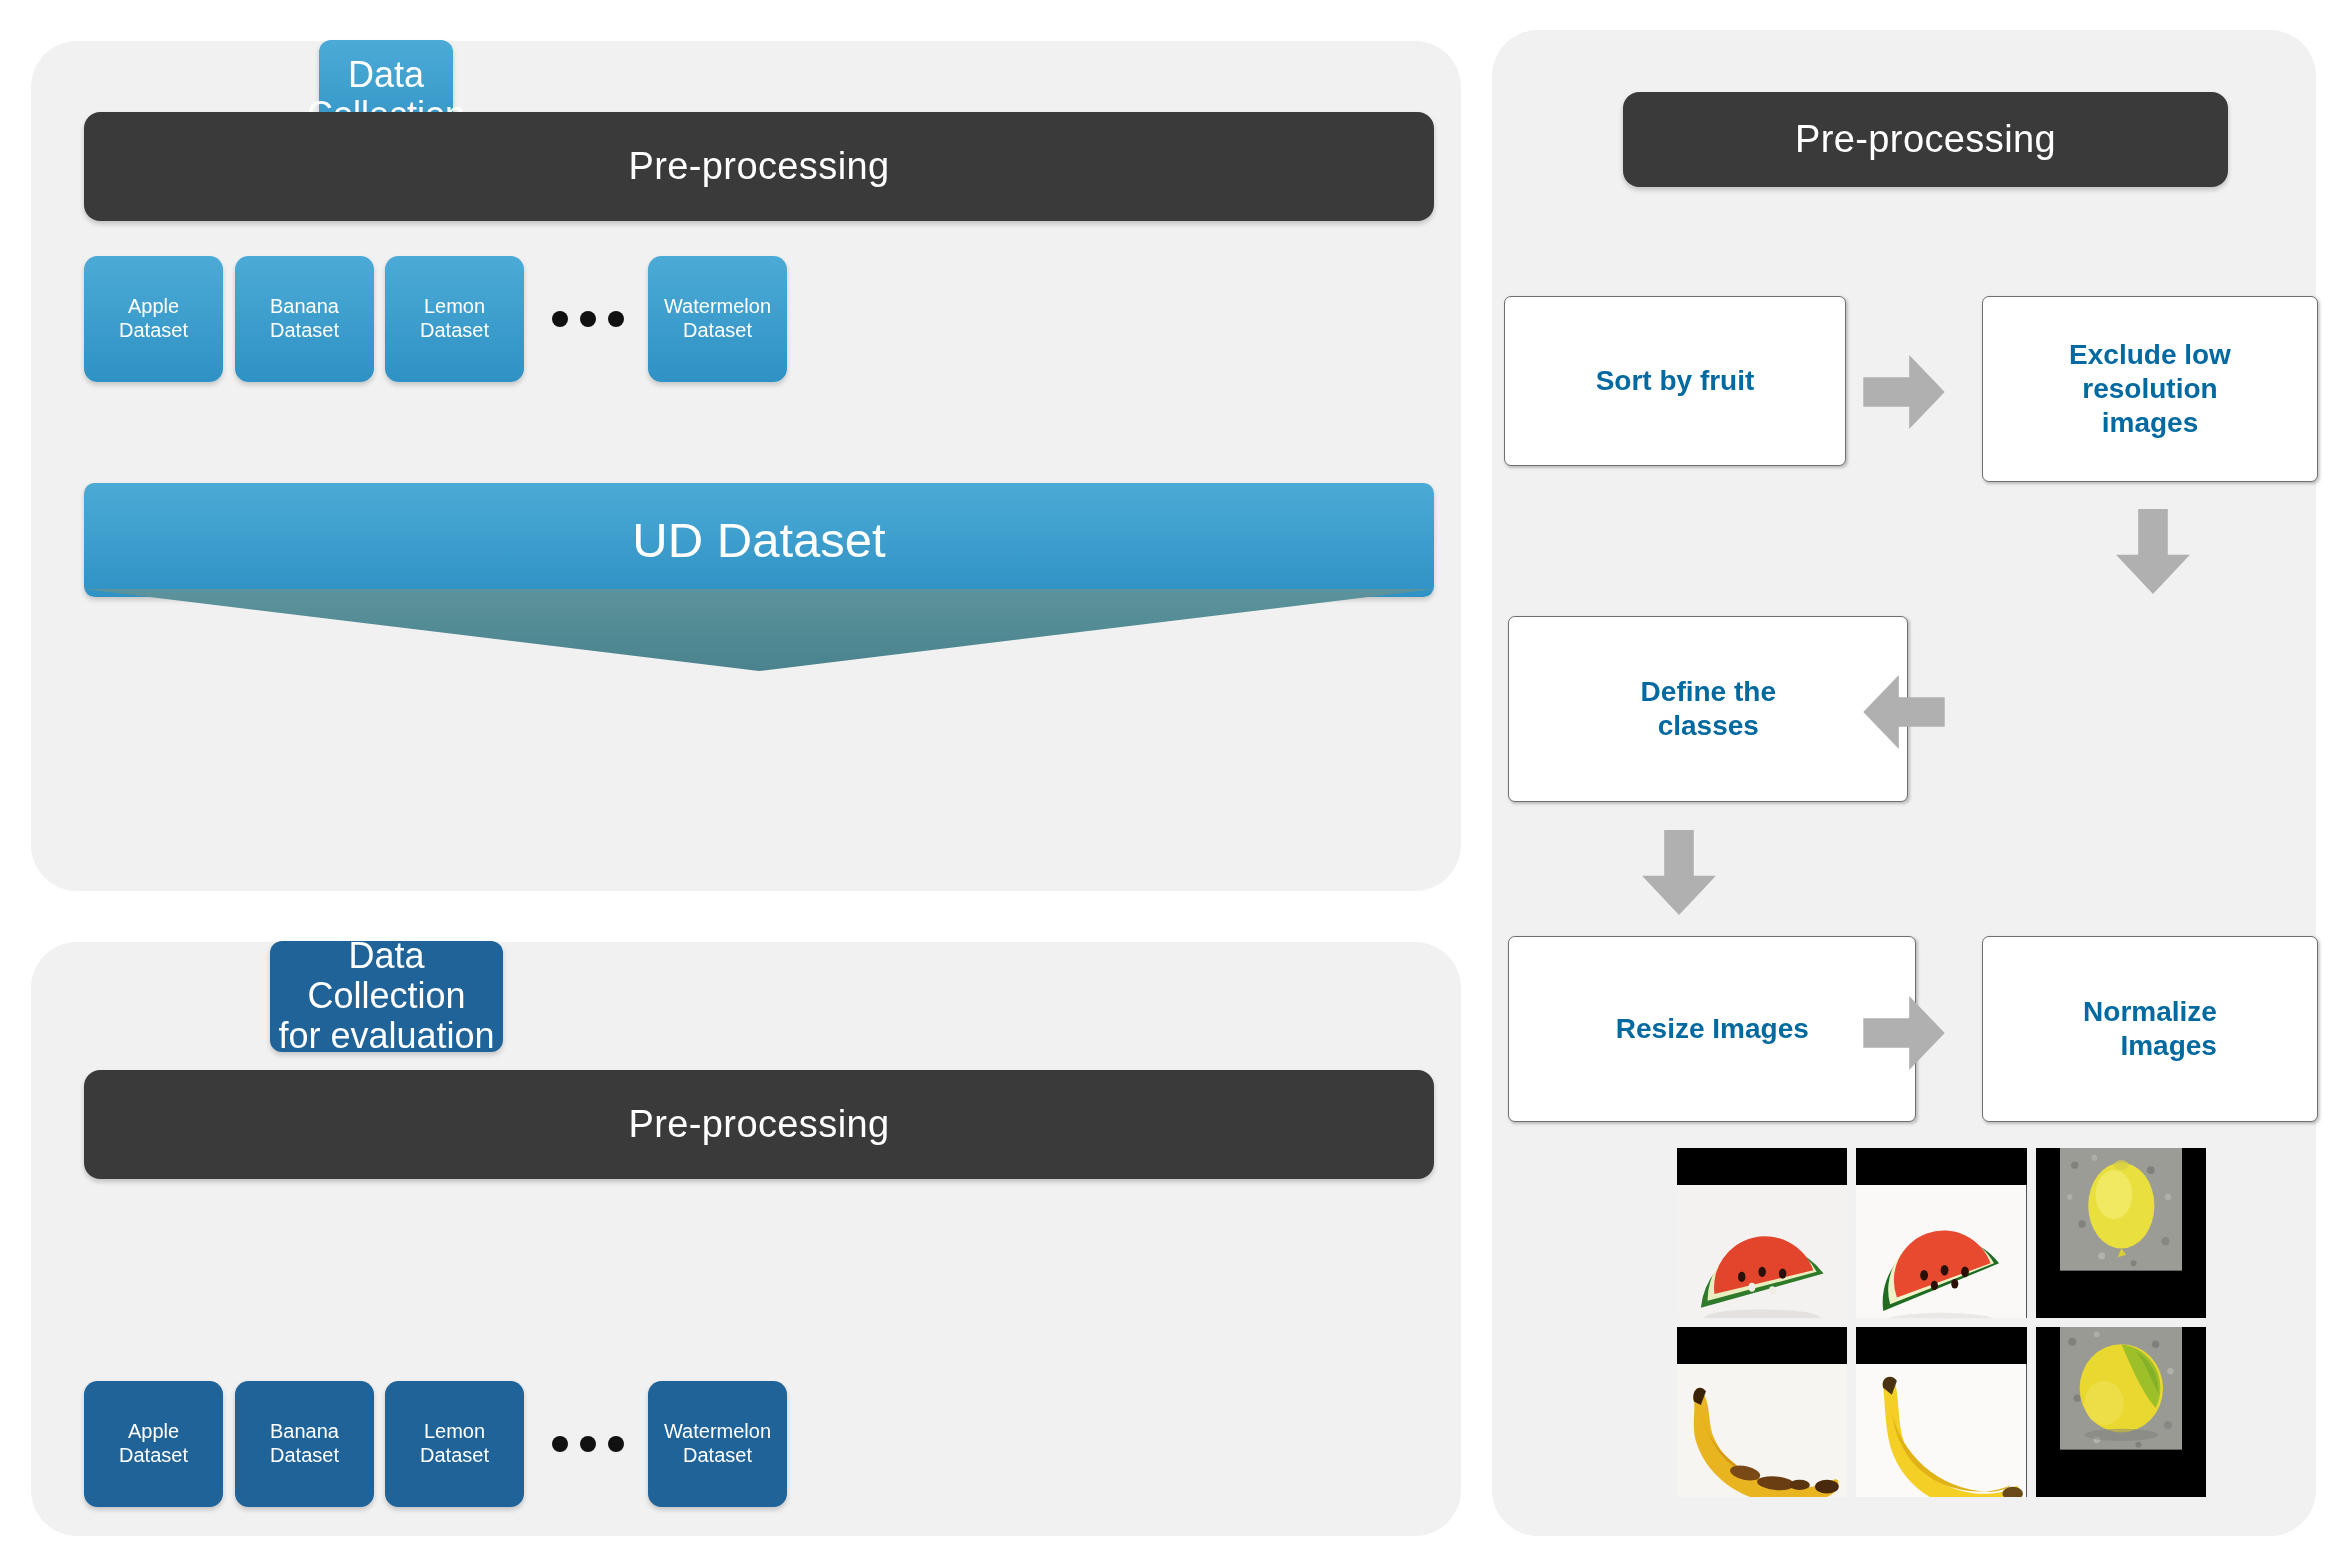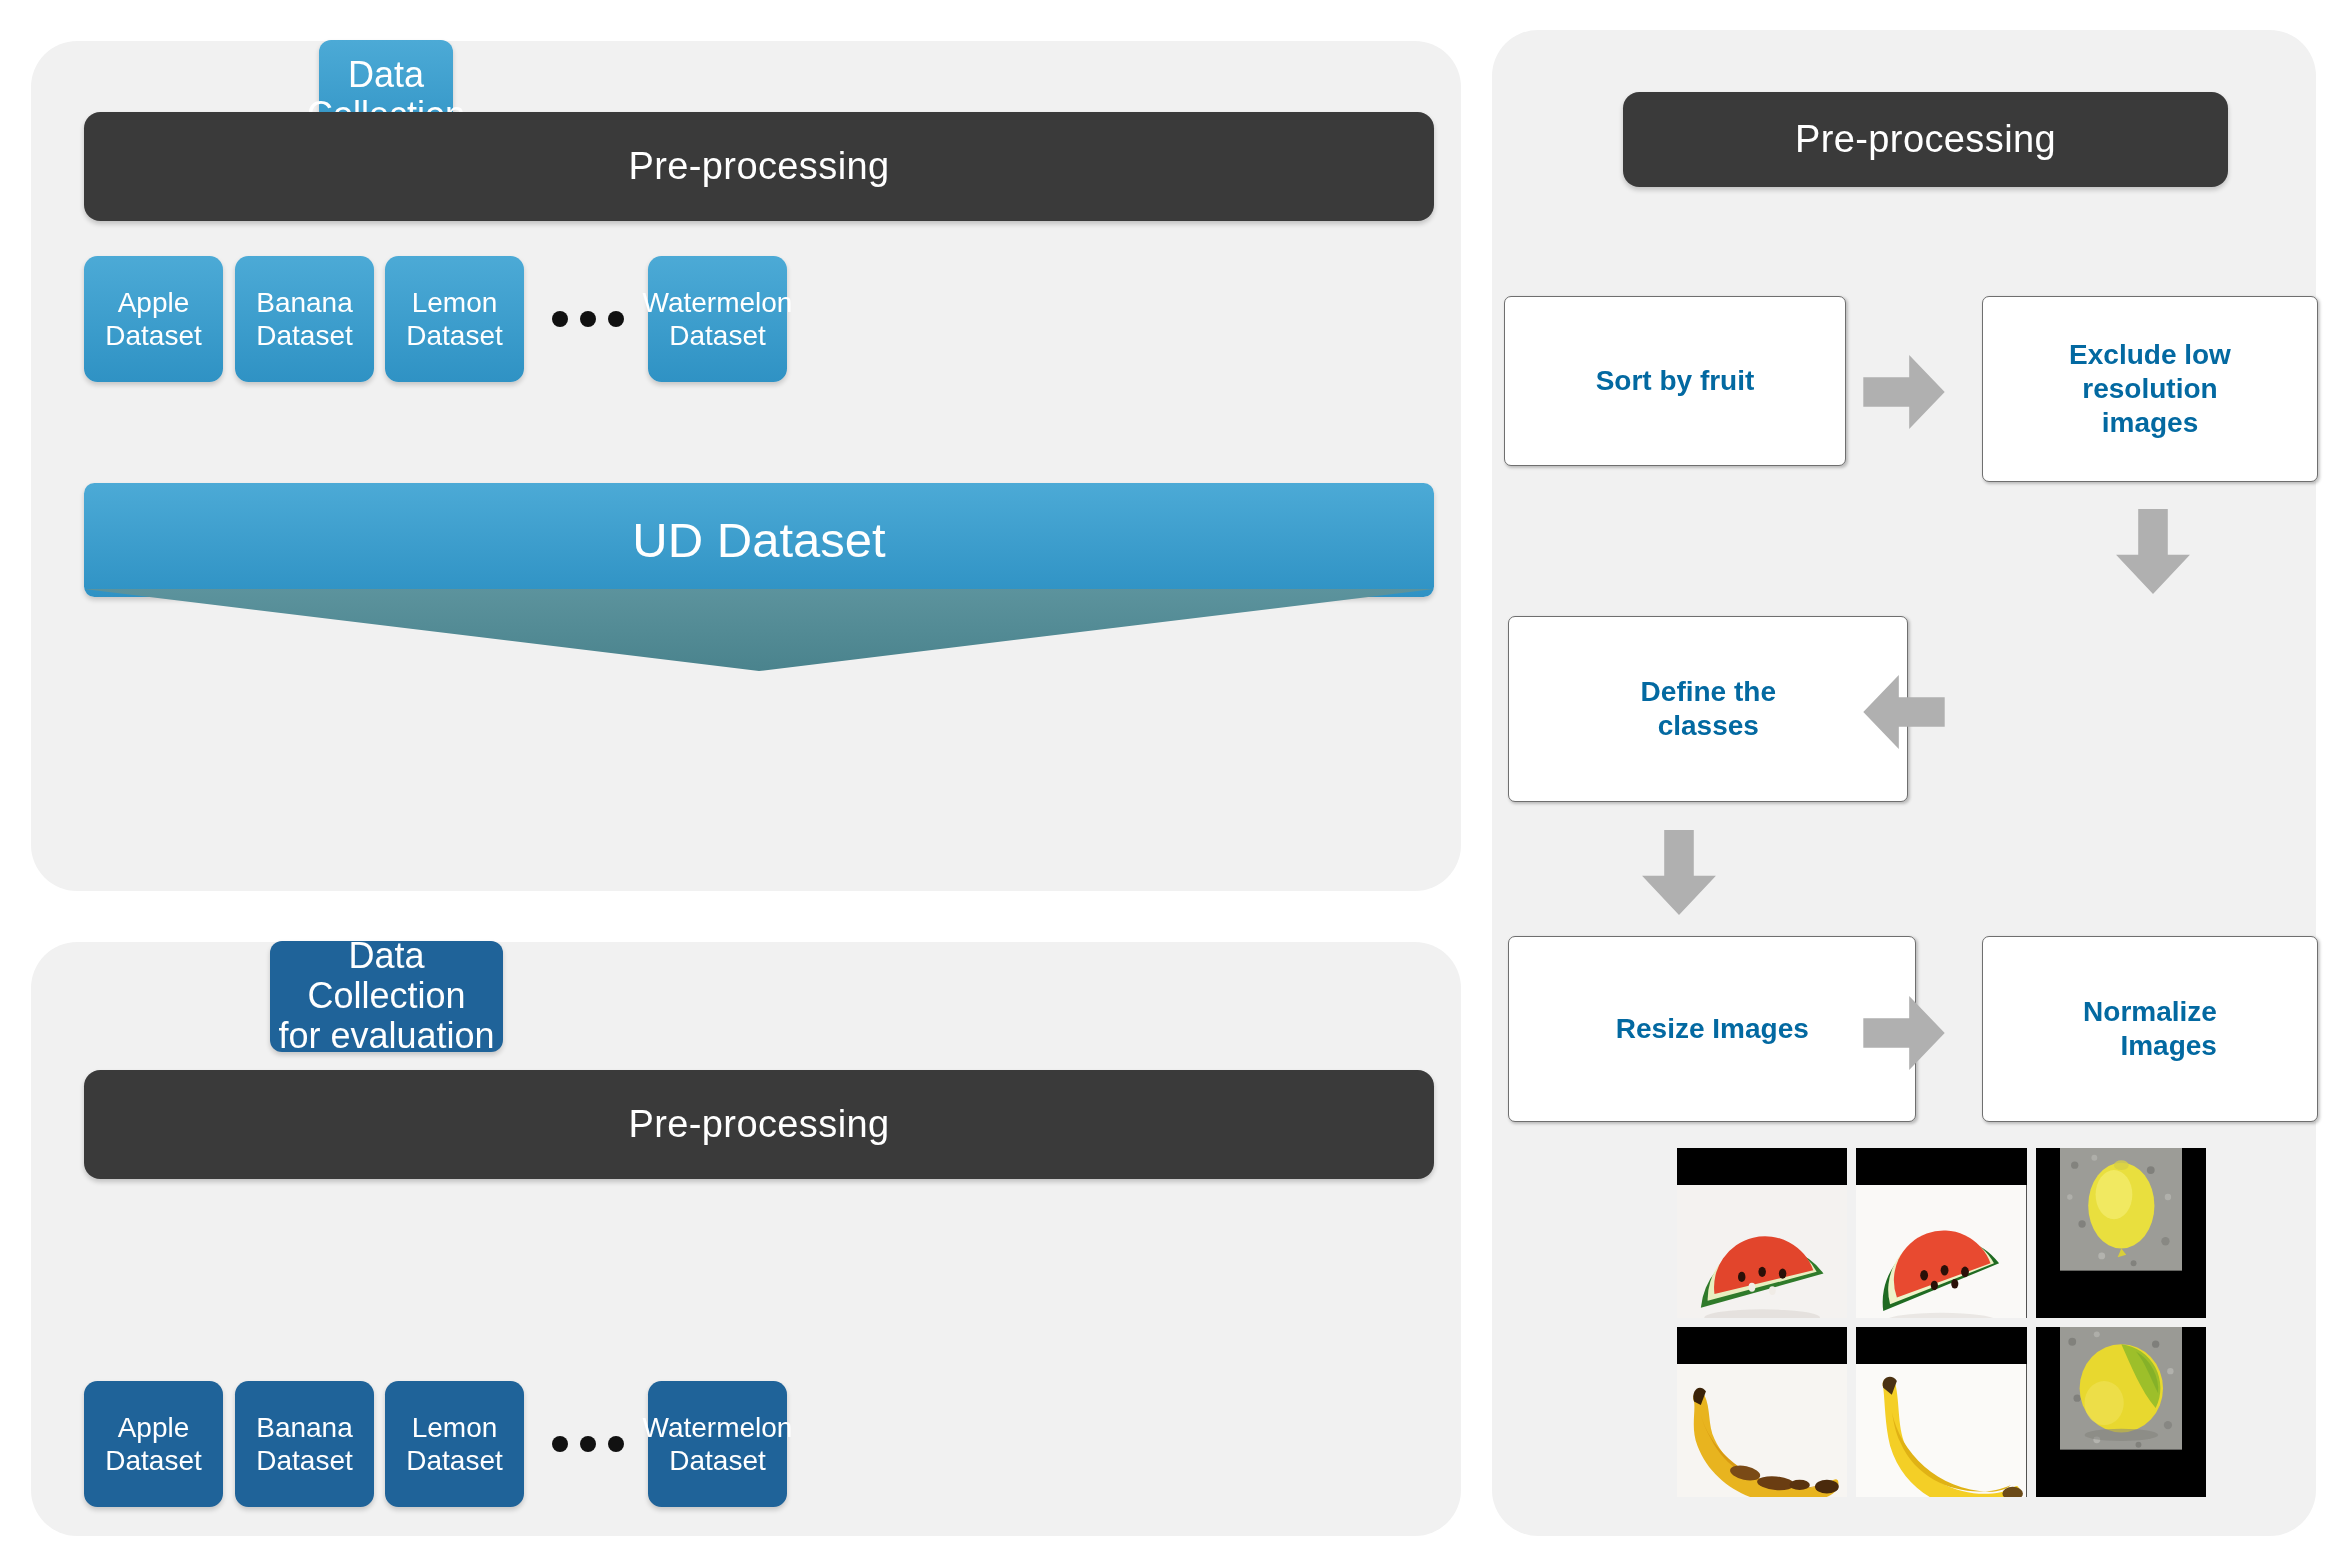--- a/index.html
+++ b/index.html
@@ -115,21 +115,21 @@
   .thumb.letterbox .inner { top: 22%; bottom: 22%; }
   
   .thumb.pillarbox .inner { left: 14%; right: 14%; top: 0; bottom: 0; }
 
   .scene { position:absolute; inset:0; }
 
   
   .t-xxl { font-size: 38px; font-weight: 400; letter-spacing: 0.4px; }
   .t-xl  { font-size: 49px; font-weight: 400; }
   .t-lg  { font-size: 36px; font-weight: 400; line-height: 1.12; }
-  .t-md  { font-size: 28px; font-weight: 400; line-height: 1.18; }
+  .t-md  { font-size: 20px; font-weight: 400; line-height: 1.18; }
   .t-sm  { font-size: 28px; font-weight: 700; line-height: 1.22; }
 </style>
 </head>
 <body>
 
 <div class="panel" id="panel-left-top">
 
   <div class="blk blue-light t-lg" style="left:288px; top:-1.5px; width:134px; height:111px; border-radius:12px;">
     <span style="white-space:pre-line;">Data
 Collection</span>

